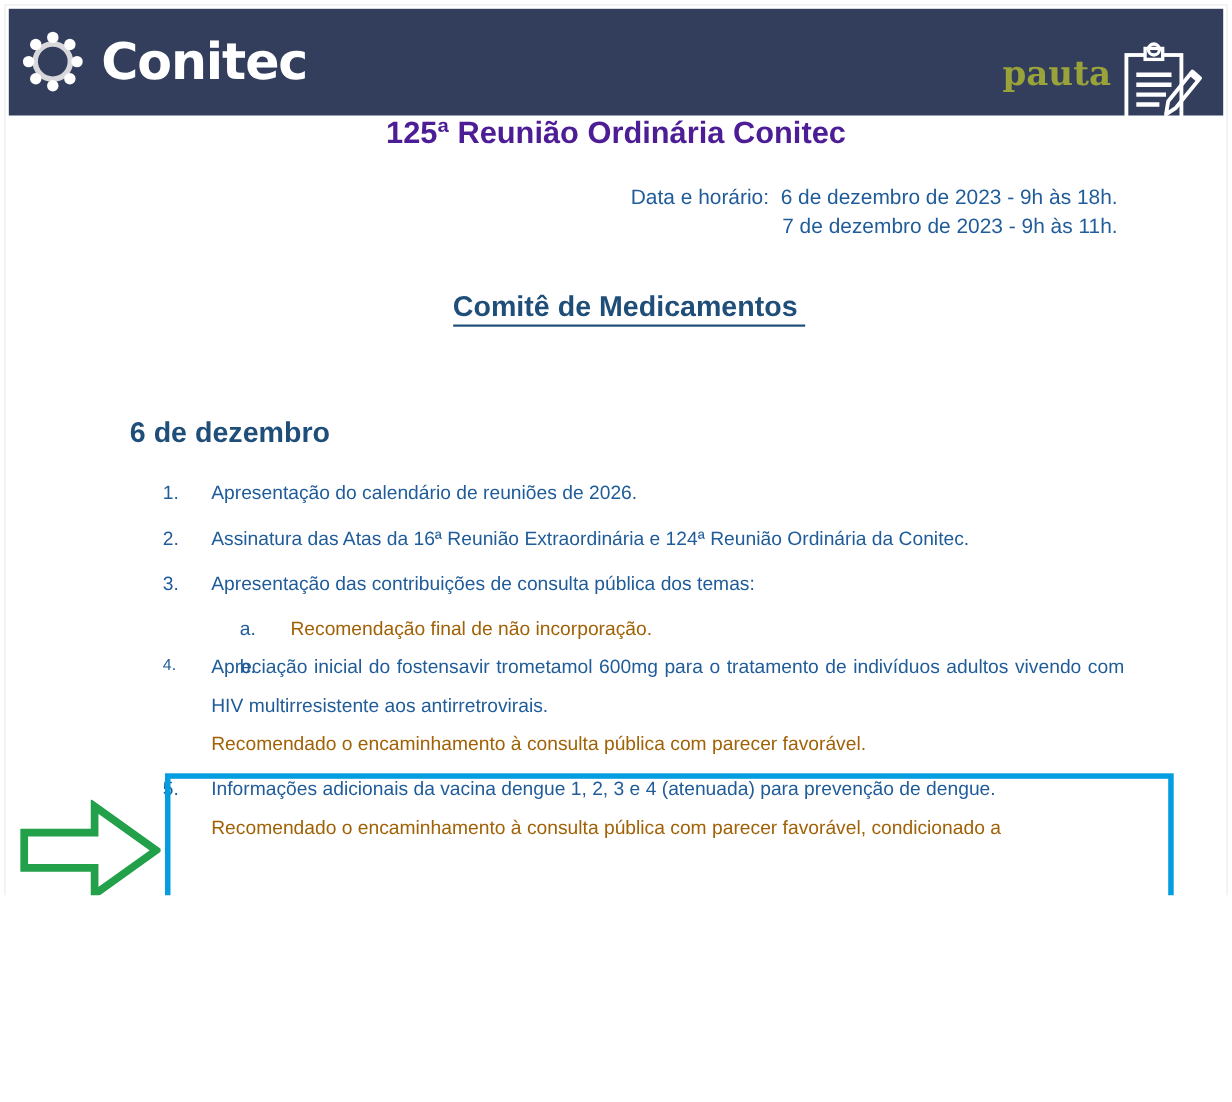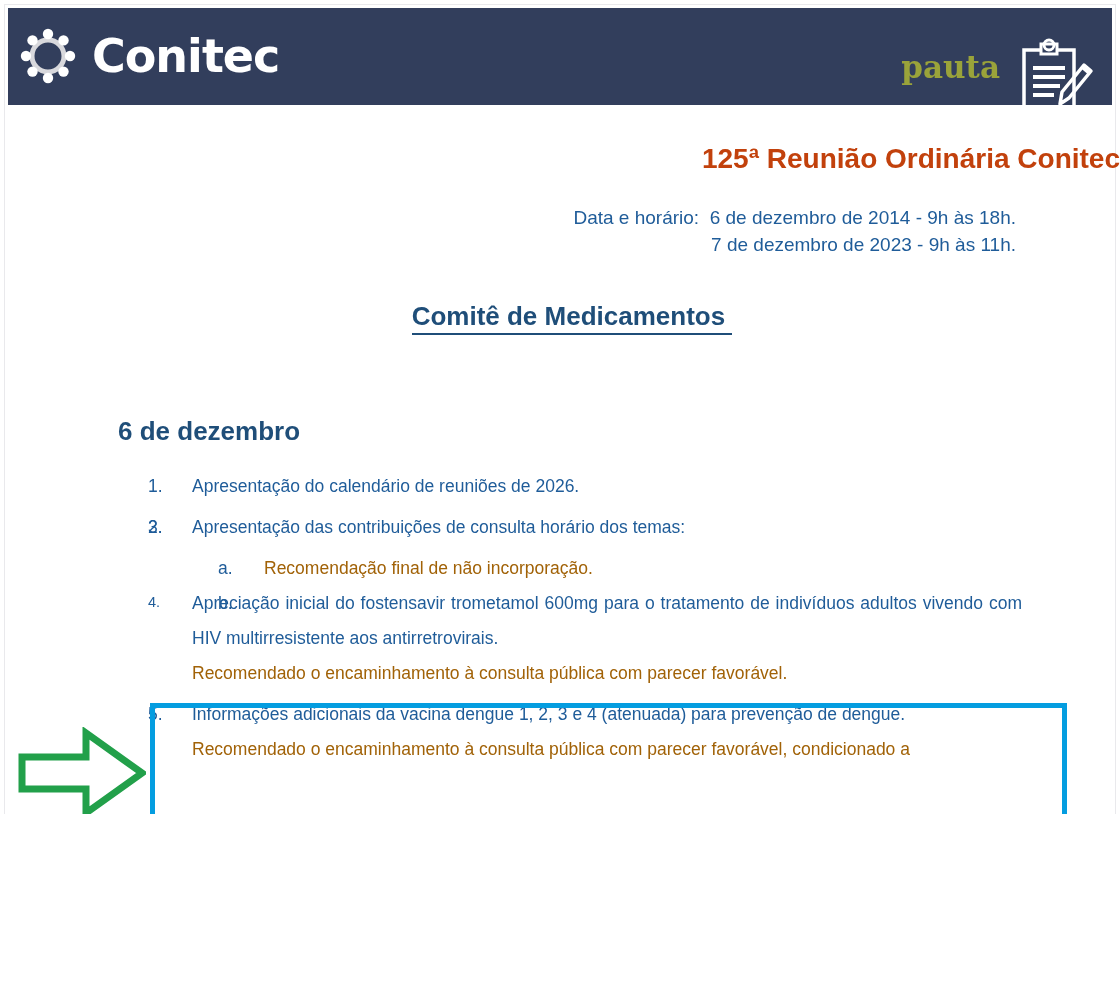--- a/index.html
+++ b/index.html
@@ -61,21 +61,21 @@
     letter-spacing: -1px;
     line-height: 1;
     font-family: "DejaVu Sans", sans-serif;
   }
   .pauta-wrap {
     position: absolute;
     right: 16px;
     top: 30px;
     display: flex;
     align-items: flex-start;
-    gap: 10px;
+    gap: 0;
   }
   .pauta-label {
     color: #9aa33a;
     font-family: "DejaVu Serif", serif;
     font-weight: bold;
     font-size: 31px;
     line-height: 1;
     margin-top: 14px;
   }
   .pauta-icon {
@@ -85,25 +85,24 @@
   }
 
   
   .doc {
     position: absolute;
     left: 0;
     top: 105px;
     width: 1120px;
   }
   .doc-title {
-    text-align: right;
-    color: #c2410c;
+    text-align: center;
+    color: #4c1d95;
     font-weight: bold;
     font-size: 28px;
-    margin-top: 38px;
     font-family: "Liberation Sans", sans-serif;
   }
   .datetime-block {
     margin-top: 30px;
     padding-right: 104px;
     text-align: right;
     color: #1f5c99;
     font-size: 19px;
     line-height: 1.42;
   }
@@ -252,44 +251,45 @@
       </span>
     </div>
   </div>
 
   
   <div class="doc">
 
     <div class="doc-title">125ª Reunião Ordinária Conitec</div>
 
     <div class="datetime-block">
-      <span class="datetime-line">Data e horário:  6 de dezembro de 2014 - 9h às 18h.</span>
+      <span class="datetime-line">Data e horário:  6 de dezembro de 2023 - 9h às 18h.</span>
       <span class="datetime-line">7 de dezembro de 2023 - 9h às 11h.</span>
     </div>
 
     <div class="committee-title">
       <span>Comitê de Medicamentos </span>
     </div>
 
     <div class="day-heading">6 de dezembro</div>
 
     <div class="agenda">
 
       <div class="item lvl1">
         <span class="marker">1.</span>
         <span>Apresentação do calendário de reuniões de 2026.</span>
       </div>
 
       <div class="item lvl1">
         <span class="marker">2.</span>
+        <span>Assinatura das Atas da 16ª Reunião Extraordinária e 124ª Reunião Ordinária da Conitec.</span>
       </div>
 
       <div class="item lvl1">
         <span class="marker">3.</span>
-        <span>Apresentação das contribuições de consulta horário dos temas:</span>
+        <span>Apresentação das contribuições de consulta pública dos temas:</span>
       </div>
 
       <div class="item lvl2 just">
         <span class="marker">a.</span>
         <span class="rec">Recomendação final de não incorporação.</span>
       </div>
 
       <div class="item lvl2">
         <span class="marker">b.</span>
       </div>

